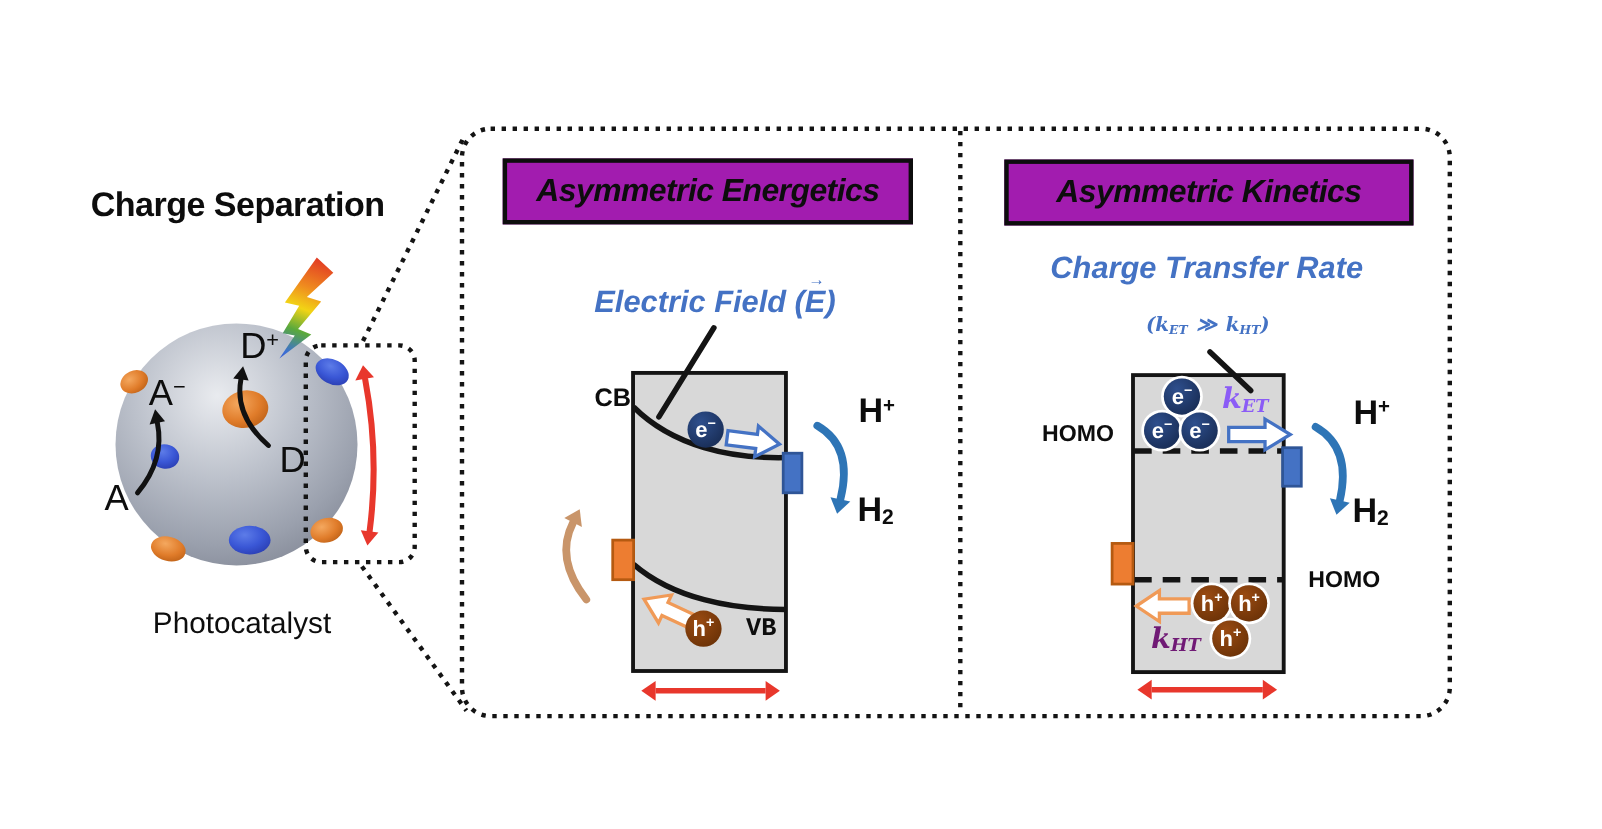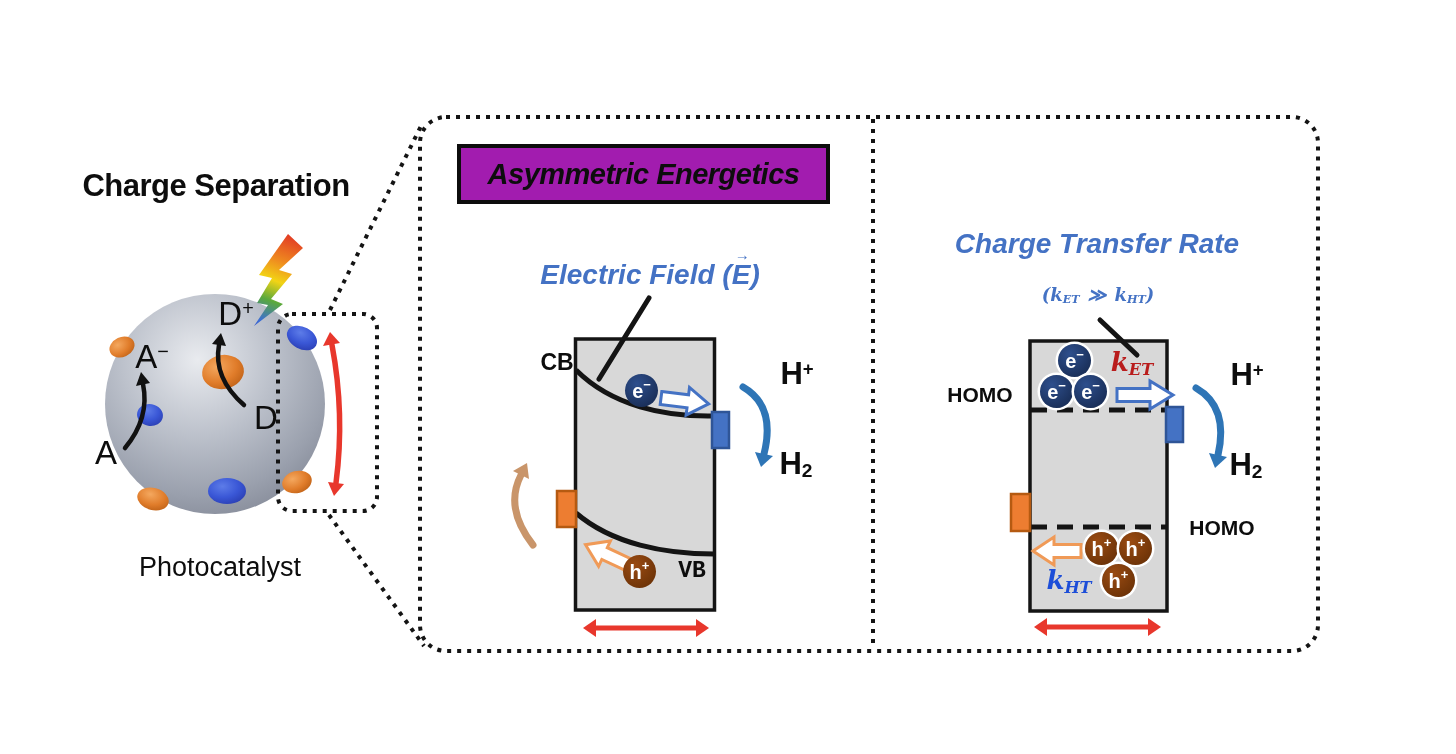--- a/index.html
+++ b/index.html
@@ -13,22 +13,22 @@
   .sphere-lbl{font-size:33px;font-weight:500;}
   .panel-title{border:4px solid #0d0d0d;background:#a21caf;display:flex;align-items:center;justify-content:center;
                font-size:29px;font-weight:700;font-style:italic;letter-spacing:-.5px;box-sizing:border-box;}
   .blue-sub{color:#4472c4;font-size:28px;font-weight:700;font-style:italic;}
   .band-lbl{font-size:23px;font-weight:700;}
   .orb-lbl{font-size:21px;font-weight:700;}
   .blabel{font-size:31px;font-weight:700;}
   .math{font-family:"DejaVu Serif",serif;font-style:italic;font-weight:600;}
   .rate-formula{color:#4472c4;font-size:18px;}
   .rate-k{font-size:26px;}
-  .k-blue{color:#b91c1c;}
-  .k-orange{color:#1d4ed8;}
+  .k-blue{color:#8b5cf6;}
+  .k-orange{color:#701a75;}
   sup.s{font-size:.6em;vertical-align:.5em;}
   sub.s{font-size:.62em;vertical-align:-.18em;}
   .msub{font-size:.62em;vertical-align:-.22em;}
   .rel{margin:0 8px;}
   .vec{position:relative;display:inline-block;}
   .vec .varrow{position:absolute;top:-13px;left:3px;font-size:15px;font-style:normal;}
   .particle{position:absolute;width:33px;height:33px;border-radius:50%;color:#fff;
             display:flex;align-items:center;justify-content:center;line-height:1;}
   .electron{background:radial-gradient(circle at 36% 30%, #2e4f8d, #1b315c 72%);}
   .hole{background:radial-gradient(circle at 36% 30%, #9a4b12, #6f3408 75%);}
@@ -164,20 +164,23 @@
     </div>
 
   <div class="abs ctr blue-sub" style="left:650px;top:261px;"><span>Electric Field (</span><span class="vec"><span>E</span><span class="varrow">→</span></span><span>)</span></div>
 
   <div class="abs ctr band-lbl" style="left:557px;top:348px;">CB</div>
   <div class="abs ctr band-lbl" style="left:692px;top:557px;font-family:Liberation Mono, monospace;">VB</div>
 
   <div class="abs ctr blabel" style="left:797px;top:360px;"><span>H</span><sup class="s">+</sup></div>
   <div class="abs ctr blabel" style="left:796px;top:450px;"><span>H</span><sub class="s">2</sub></div>
 
+  <div class="abs panel-title" style="left:913px;top:131px;width:372px;height:60px;">
+      <span>Asymmetric Kinetics</span>
+    </div>
 
   <div class="abs ctr blue-sub" style="left:1097px;top:230px;">Charge Transfer Rate</div>
   <div class="abs ctr math rate-formula" style="left:1098px;top:281px;"><span>(</span><span>k</span><span class="msub">ET</span><span class="rel">≫</span><span>k</span><span class="msub">HT</span><span>)</span></div>
 
   <div class="abs ctr math rate-k k-blue" style="left:1132px;top:349px;"><span>k</span><span class="msub">ET</span></div>
   <div class="abs ctr math rate-k k-orange" style="left:1069px;top:567px;"><span>k</span><span class="msub">HT</span></div>
 
   <div class="abs ctr orb-lbl" style="left:980px;top:381px;">HOMO</div>
   <div class="abs ctr orb-lbl" style="left:1222px;top:514px;">HOMO</div>
 

